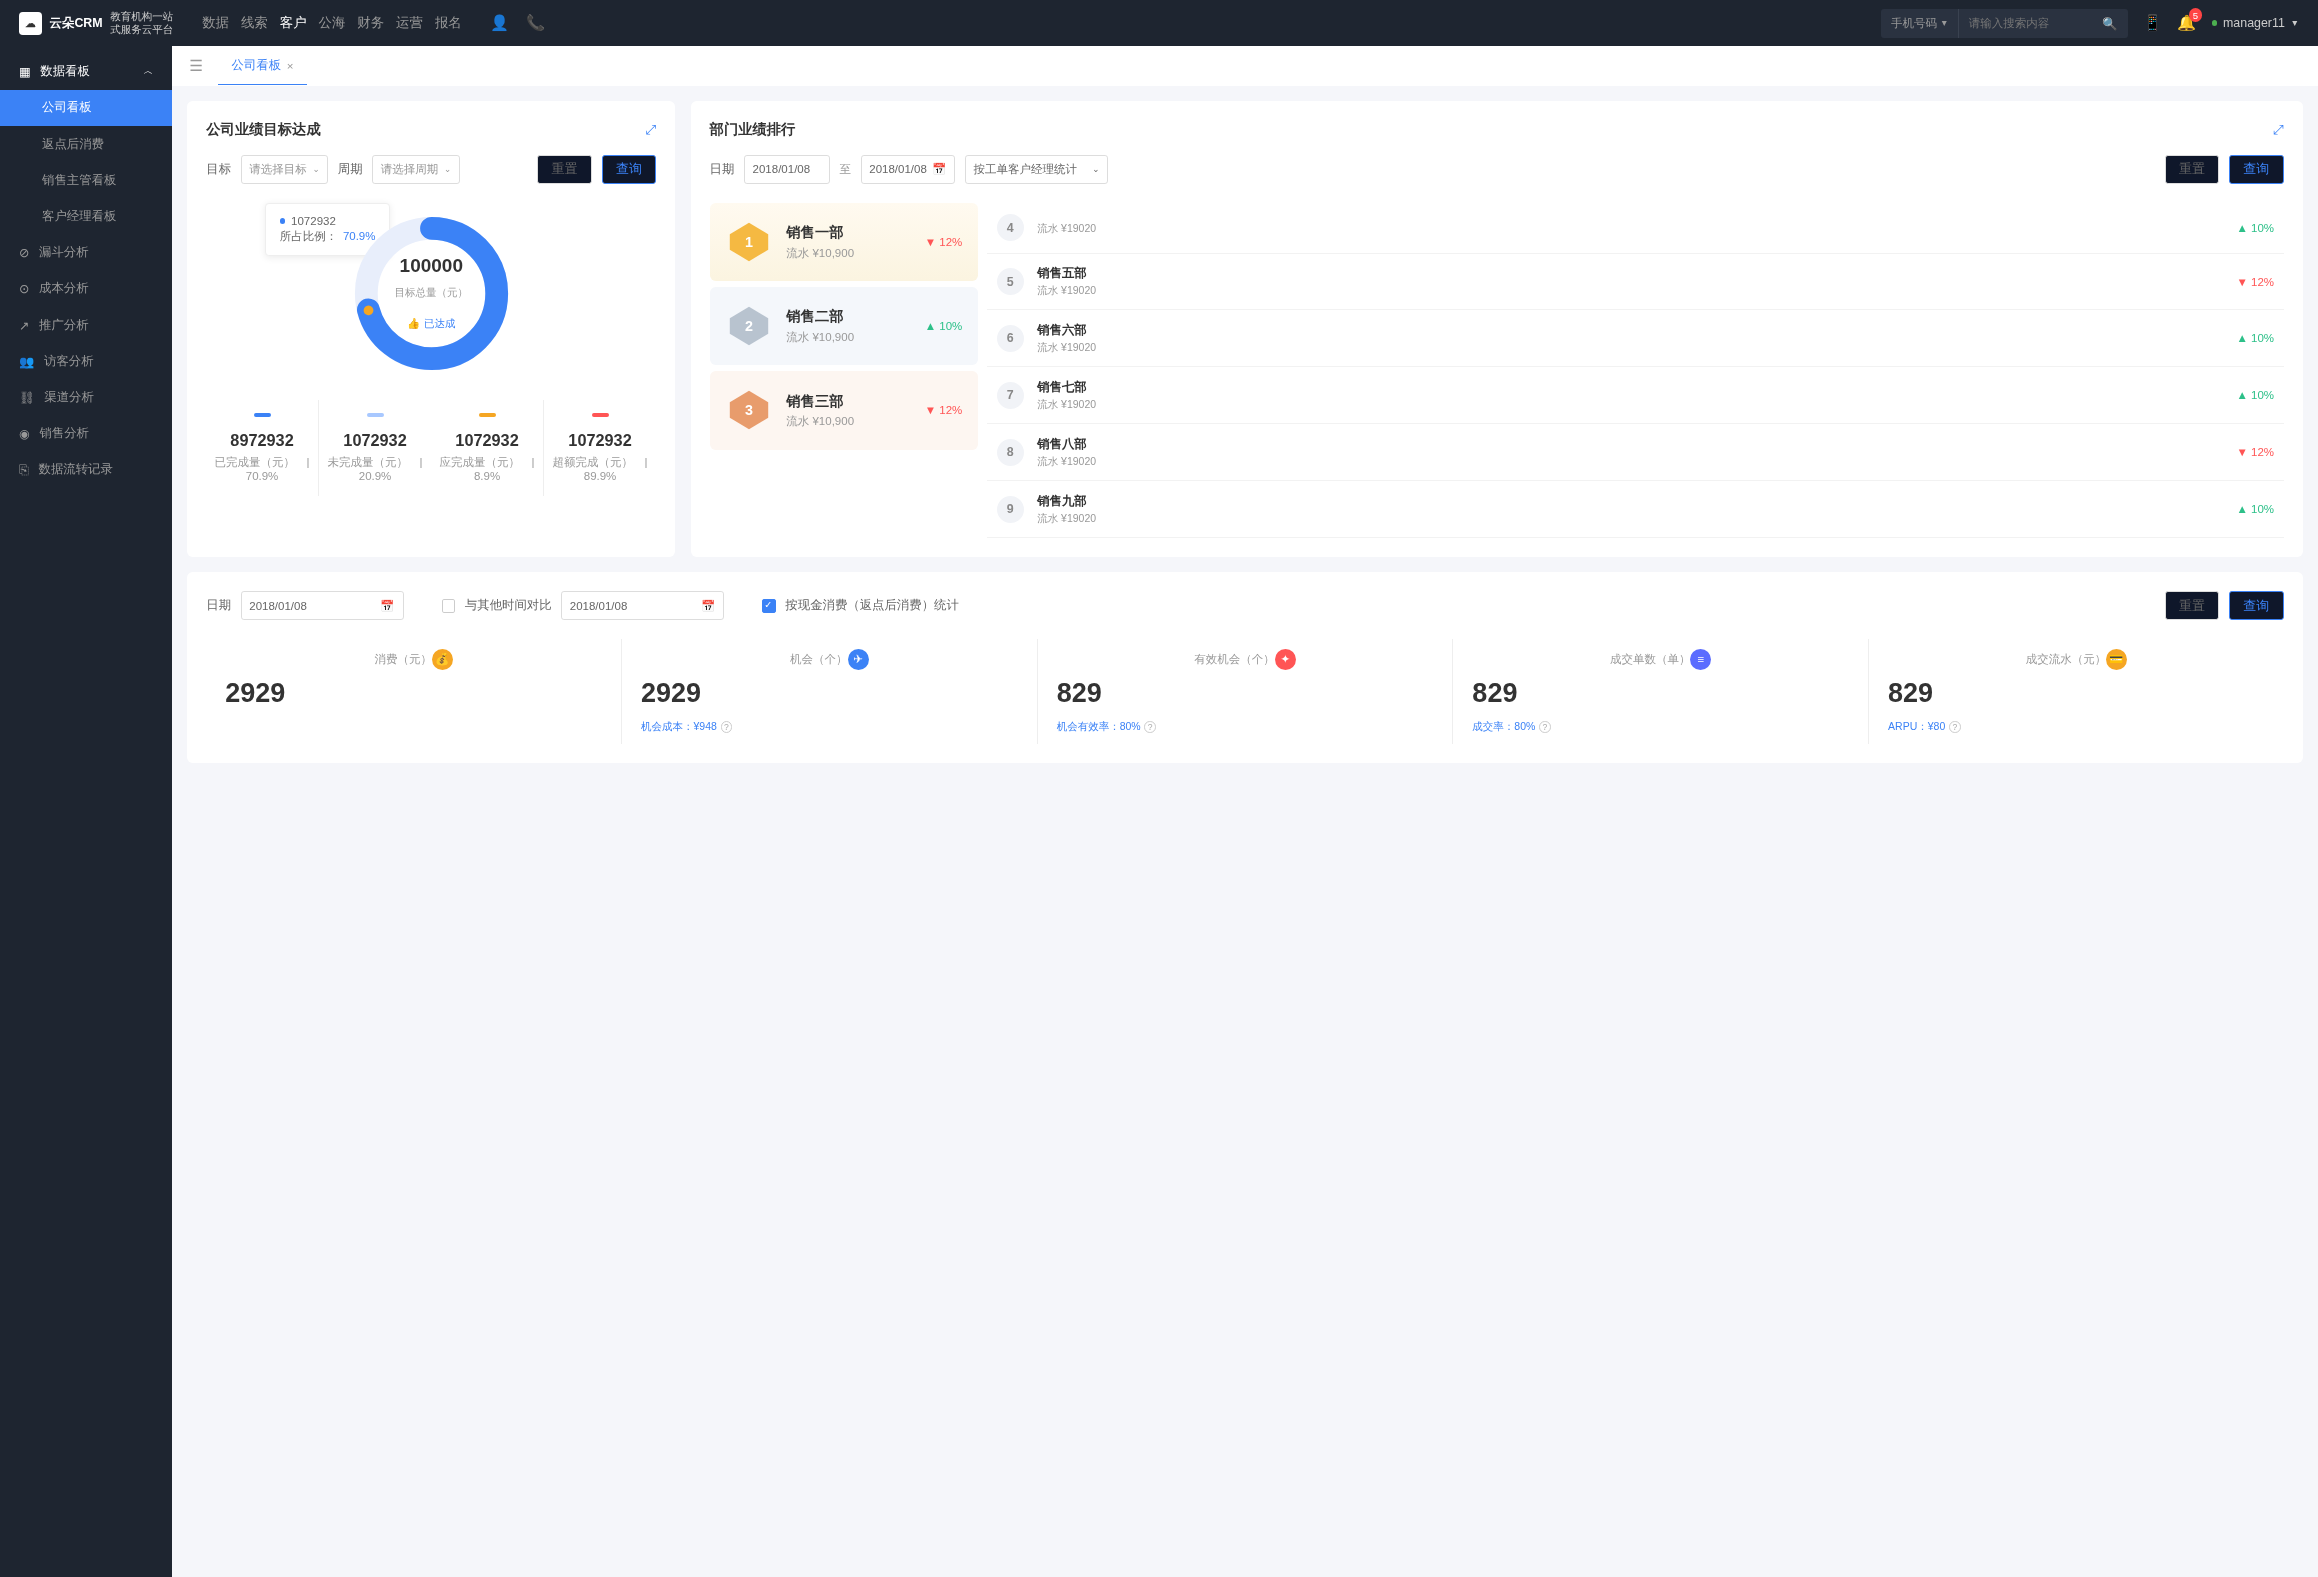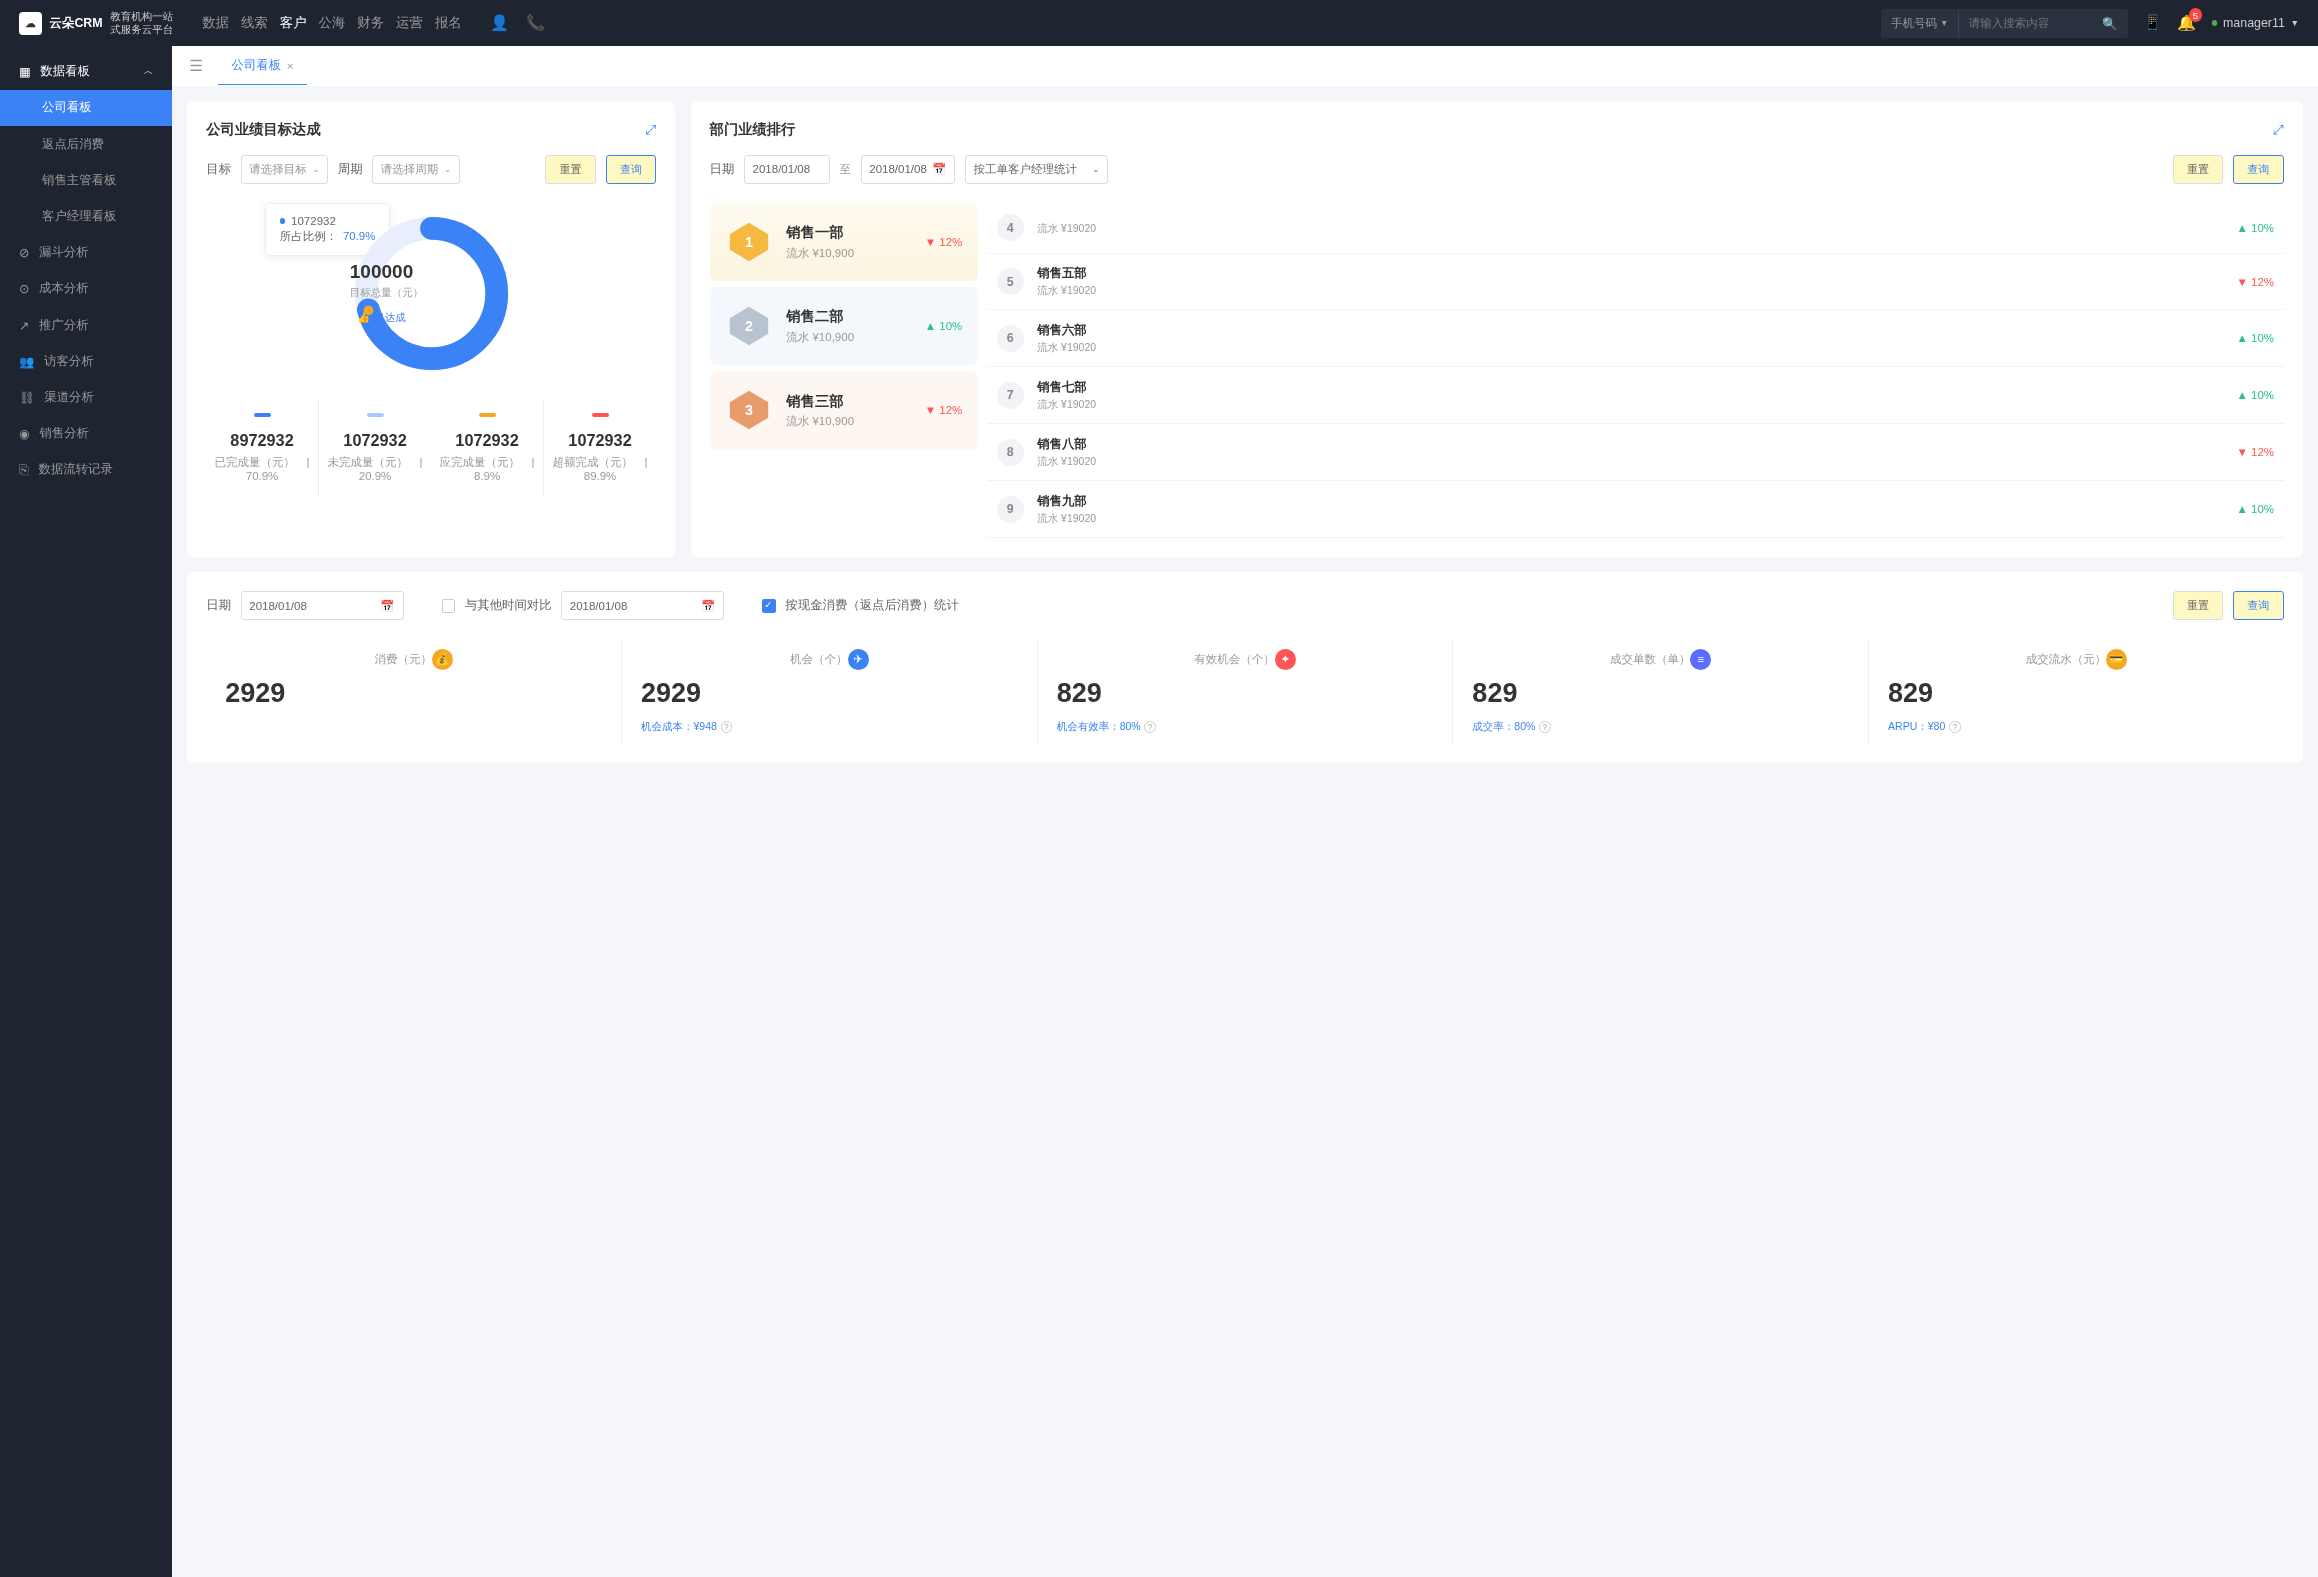--- a/index.html
+++ b/index.html
@@ -37,29 +37,29 @@
 .panel{background:#fff;border-radius:5.7px;padding:19px;flex:1}
 .panel-left{flex:0 0 488px}
 .panel-right{flex:1}
 .panel-head{display:flex;align-items:center;justify-content:space-between;margin-bottom:15.3px}
 .panel-title{font-size:14.3px;font-weight:600;color:#333}
 .expand-icon{color:#3b82f6;font-size:13.4px;cursor:pointer}
 .filter-row{display:flex;align-items:center;gap:9.6px;margin-bottom:19px;flex-wrap:wrap}
 .flabel{color:#666;font-size:12.4px}
 .fselect{border:1px solid #ddd;border-radius:2.9px;height:29px;padding:0 7.6px;display:flex;align-items:center;gap:5.7px;color:#999;font-size:11.5px;cursor:pointer;min-width:86px;justify-content:space-between}
 .fselect.date{color:#666}
-.btn{border:1px solid #ddd;background:#fef9c3;border-radius:2.9px;height:29px;padding:0 13.4px;font-size:11px;cursor:pointer;color:#666}
+.btn{border:1px solid #ddd;background:#0f172a;border-radius:2.9px;height:29px;padding:0 13.4px;font-size:13px;cursor:pointer;color:#666}
 .btn.primary{border-color:#3b82f6;color:#3b82f6}
 .donut-area{position:relative;display:flex;justify-content:center;padding:9.6px 0}
 .tooltip{position:absolute;left:59px;top:0px;background:#fff;border:1px solid #eee;box-shadow:0 1.9px 7.6px rgba(0,0,0,.08);border-radius:3.8px;padding:9.6px 13.4px;font-size:11.5px}
 .tooltip-row{display:flex;align-items:center;gap:5.7px;color:#666;margin:1.9px 0}
 .tooltip .tdot{width:5.7px;height:5.7px;border-radius:50%;background:#3b82f6}
 .tooltip .tval{color:#3b82f6}
 .donut-wrap{position:relative;width:163px;height:163px}
-.donut-center{position:absolute;inset:0;display:flex;flex-direction:column;align-items:flex-start;justify-content:center;gap:3px}
+.donut-center{position:absolute;inset:0;display:flex;flex-direction:column;align-items:center;justify-content:center;gap:9px}
 .donut-val{font-size:19px;font-weight:700;color:#333}
 .donut-label{font-size:10.5px;color:#999}
 .donut-badge{margin-top:5.7px;border-radius:9.6px;padding:1.9px 7.6px;font-size:10.5px;color:#3b82f6;display:flex;align-items:center;gap:3.8px}
 .metrics{display:grid;grid-template-columns:1fr 1fr 1fr 1fr;gap:0;margin-top:15.3px}
 .metric{text-align:center;padding:13.4px 0;position:relative}
 .metric.br{border-right:1px solid #eee}
 .metric-bar{width:17px;height:3.8px;border-radius:1.9px;margin:0 auto 13.4px}
 .metric-val{font-size:16.3px;font-weight:700;color:#333}
 .metric-sub{font-size:11.5px;color:#999;margin-top:5.7px}
 .rank-body{display:flex;gap:9.6px}

